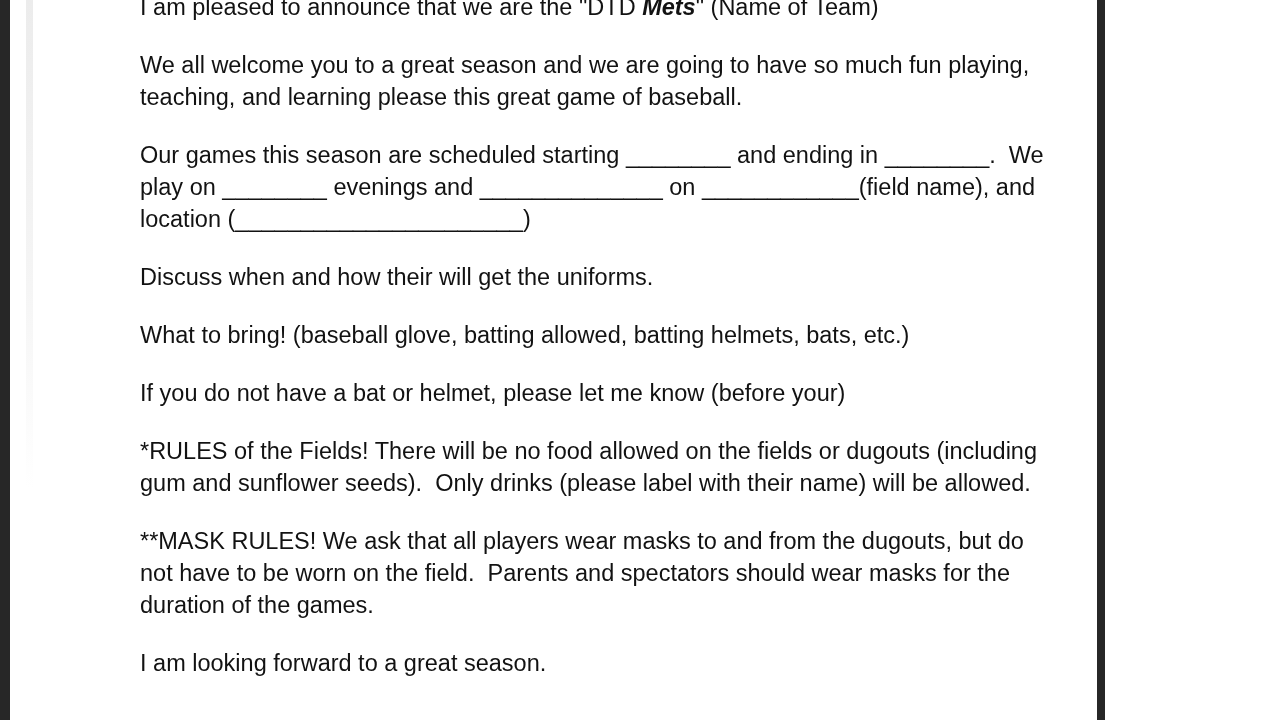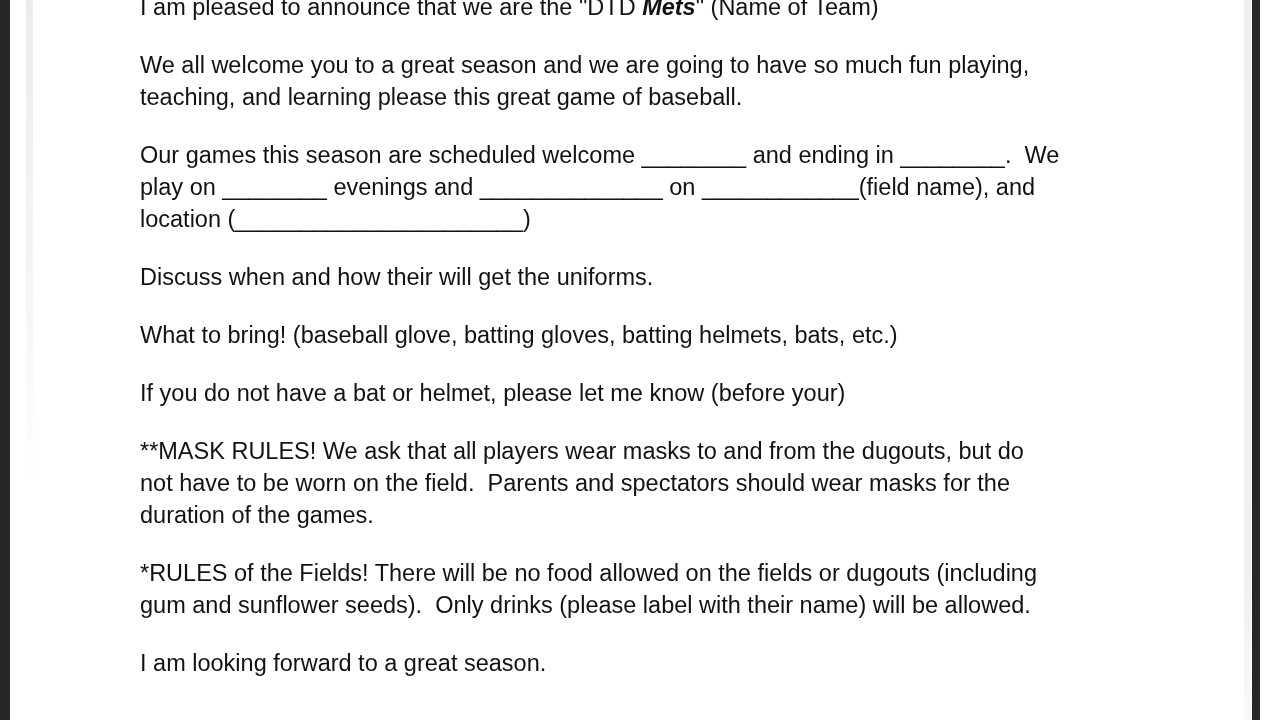--- a/index.html
+++ b/index.html
@@ -2,21 +2,21 @@
 <html><head>
 <meta charset="utf-8">
 <style>
   html, body {
     margin: 0;
     padding: 0;
     background: #ffffff;
   }
   #screen {
     position: relative;
-    width: 1260px;
+    width: 1105px;
     height: 720px;
     overflow: hidden;
     background: #ffffff;
     font-family: "Liberation Sans", sans-serif;
   }
   .screen-edge {
     position: absolute;
     top: 0;
     height: 720px;
     background: #272727;
@@ -63,26 +63,26 @@
 
 <div id="screen">
   <div id="screen-edge-left" class="screen-edge"></div>
   <div id="screen-edge-right" class="screen-edge"></div>
   <div id="page-edge-line-left" class="page-edge-line"></div>
   <div id="page-edge-line-right" class="page-edge-line"></div>
   <div id="document-page">
       <p class="para"><span>I am pleased to announce that we are the "DTD </span><span class="bi">Mets</span><span>" (Name of Team)</span></p>
       <p class="para">We all welcome you to a great season and we are going to have so much fun playing,
 teaching, and learning please this great game of baseball.</p>
-      <p class="para">Our games this season are scheduled welcome ________ and ending in ________.  We
+      <p class="para">Our games this season are scheduled starting ________ and ending in ________.  We
 play on ________ evenings and ______________ on ____________(field name), and
 location (______________________)</p>
       <p class="para">Discuss when and how their will get the uniforms.</p>
-      <p class="para">What to bring! (baseball glove, batting gloves, batting helmets, bats, etc.)</p>
+      <p class="para">What to bring! (baseball glove, batting allowed, batting helmets, bats, etc.)</p>
       <p class="para">If you do not have a bat or helmet, please let me know (before your)</p>
+      <p class="para">*RULES of the Fields! There will be no food allowed on the fields or dugouts (including
+gum and sunflower seeds).  Only drinks (please label with their name) will be allowed.</p>
       <p class="para">**MASK RULES! We ask that all players wear masks to and from the dugouts, but do
 not have to be worn on the field.  Parents and spectators should wear masks for the
 duration of the games.</p>
-      <p class="para">*RULES of the Fields! There will be no food allowed on the fields or dugouts (including
-gum and sunflower seeds).  Only drinks (please label with their name) will be allowed.</p>
       <p class="para">I am looking forward to a great season.</p>
     </div>
 </div>
 
 </body></html>

